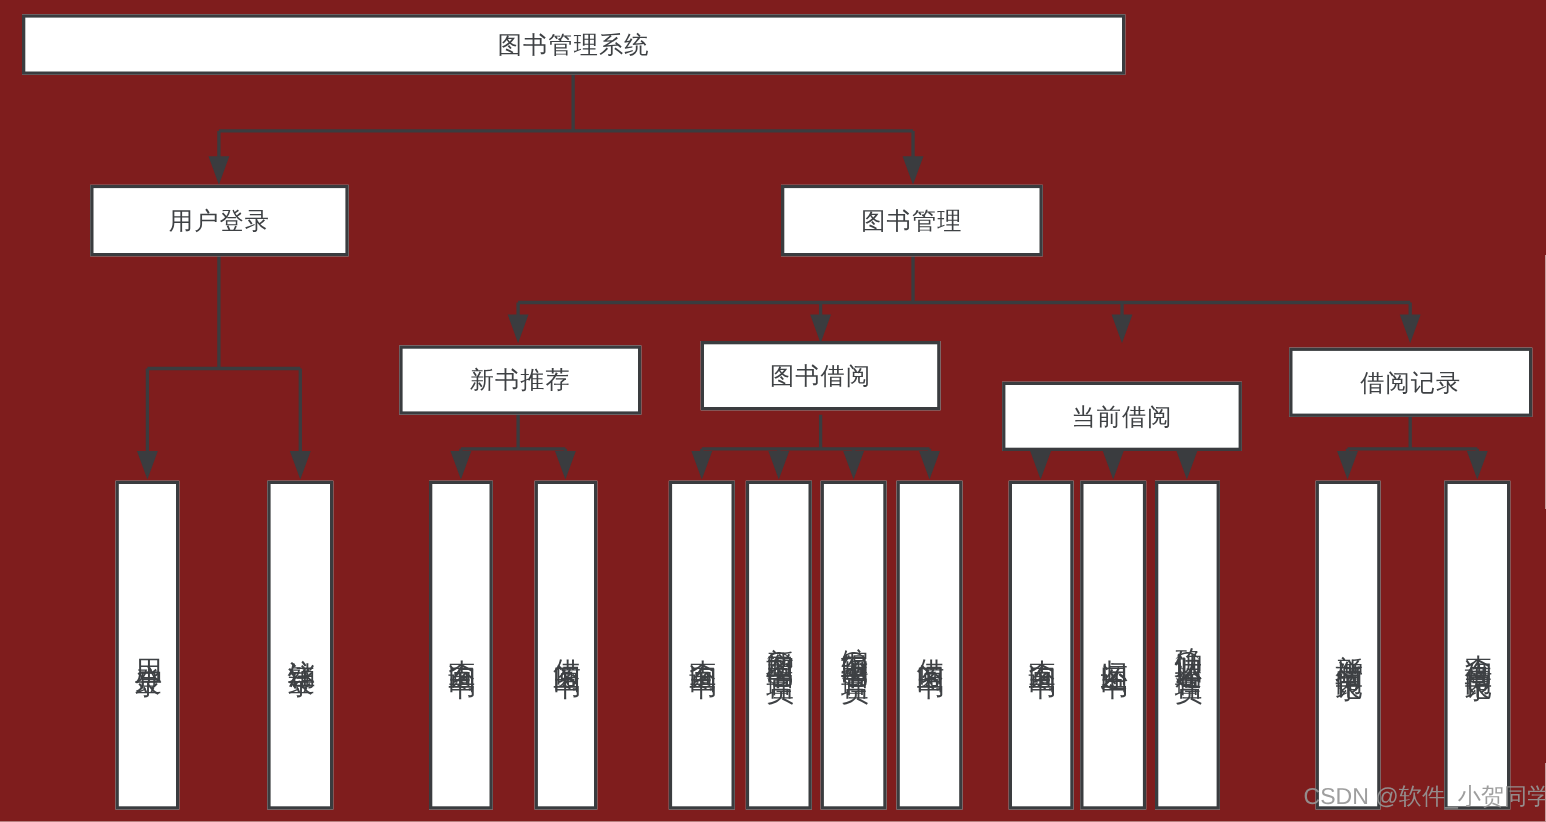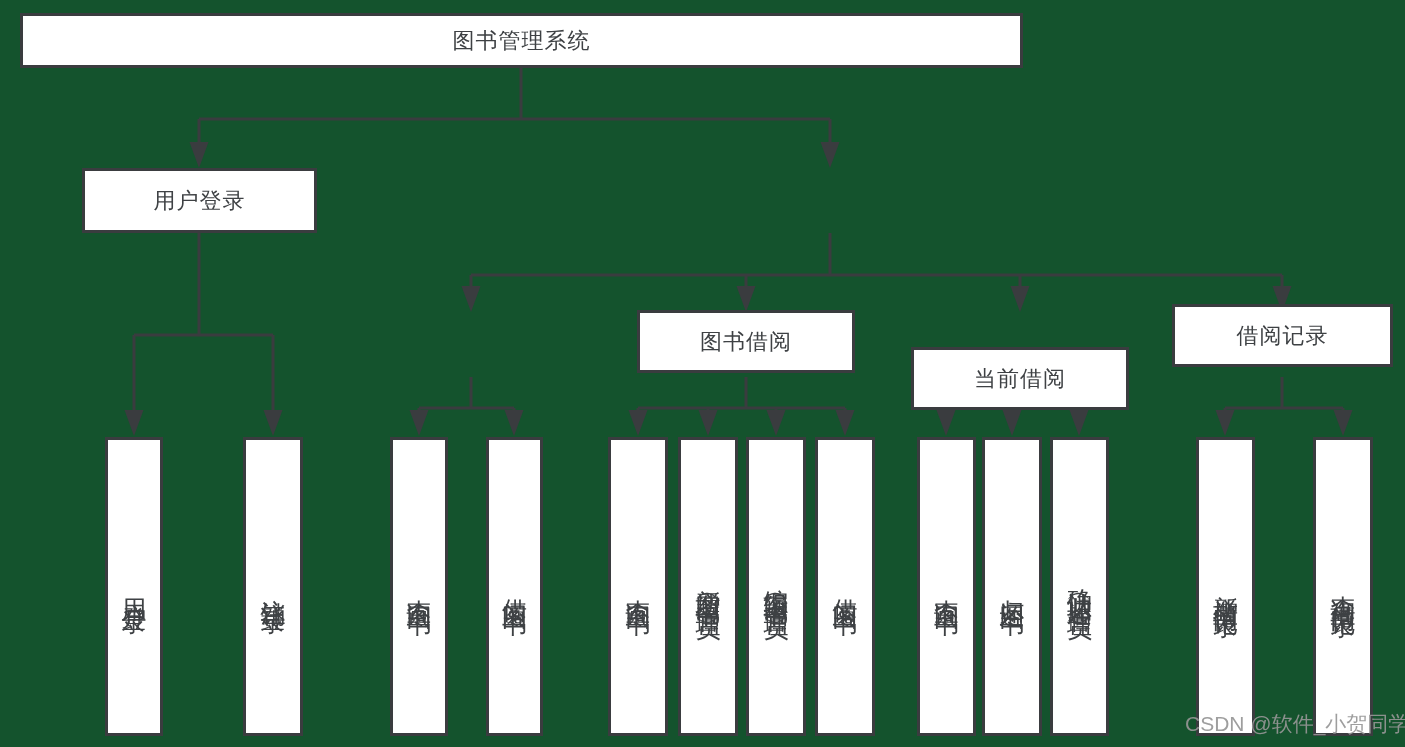--- a/index.html
+++ b/index.html
@@ -1,19 +1,19 @@
 <!DOCTYPE html>
 <html><head>
 <meta charset="utf-8">
 <style>
   html,body{margin:0;padding:0;background:#ffffff;}
   .stage{
     position:relative;
     width:1405px;height:747px;
-    background:#14532d;
+    background:#7f1d1d;
     font-family:"Liberation Sans","DejaVu Sans",sans-serif;
     overflow:hidden;
   }
   svg.connectors{position:absolute;left:0;top:0;width:1405px;height:747px;}
   svg.connectors path{fill:none;stroke:#3a3c3f;stroke-width:3;}
   svg.connectors polygon{fill:#3a3c3f;stroke:none;}
   .box{
     position:absolute;
     box-sizing:border-box;
     background:#ffffff;
@@ -82,28 +82,34 @@
     <polygon points="1333.5,410 1352.5,410 1343,436"></polygon>
   </svg>
 
   <div class="box h" style="left:20px;top:13px;width:1003px;height:55px;">
     <span>图书管理系统</span>
   </div>
 
   <div class="box h" style="left:82px;top:168px;width:235px;height:65px;">
     <span>用户登录</span>
   </div>
+  <div class="box h" style="left:710px;top:168px;width:238px;height:65px;">
+    <span>图书管理</span>
+  </div>
 
+  <div class="box h" style="left:363px;top:314px;width:220px;height:63px;">
+    <span>新书推荐</span>
+  </div>
   <div class="box h" style="left:637px;top:310px;width:218px;height:63px;">
     <span>图书借阅</span>
   </div>
   <div class="box h" style="left:911px;top:314px;width:218px;height:63px;margin-top:33px;">
     <span>当前借阅</span>
   </div>
-  <div class="box h" style="left:1172px;top:304px;width:221px;height:63px;">
+  <div class="box h" style="left:1172px;top:316px;width:221px;height:63px;">
     <span>借阅记录</span>
   </div>
 
   <div class="box v" style="left:105px;top:437px;width:58px;height:299px;">
     <span>用户登录</span>
   </div>
   <div class="box v" style="left:243px;top:437px;width:60px;height:299px;">
     <span>注销登录</span>
   </div>
 

